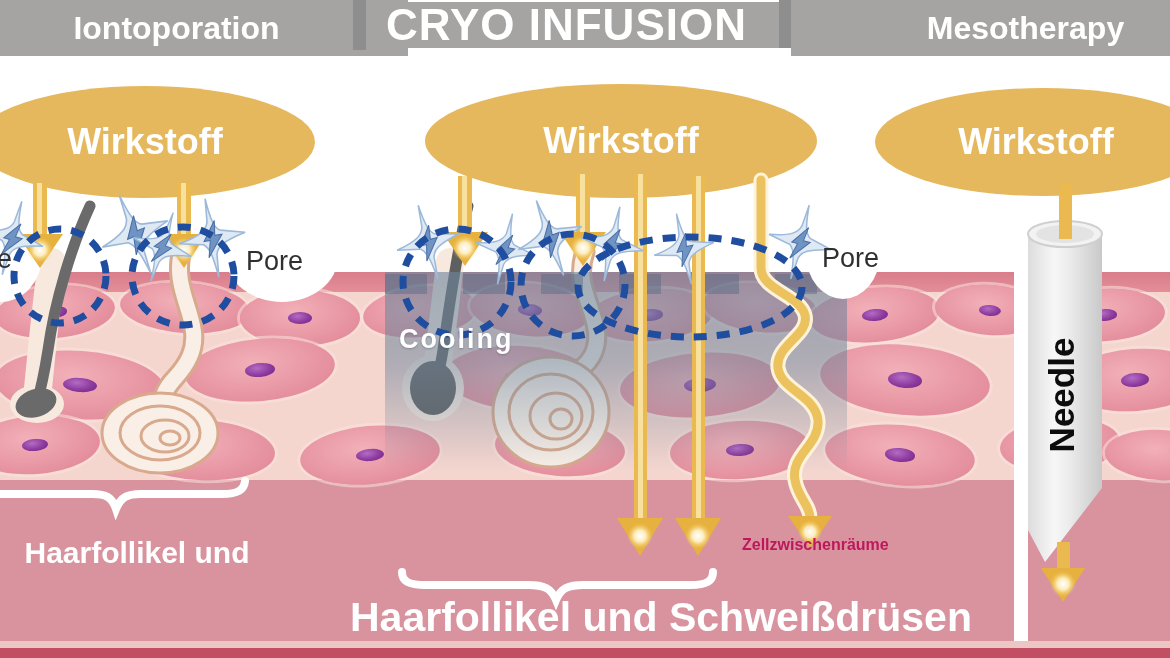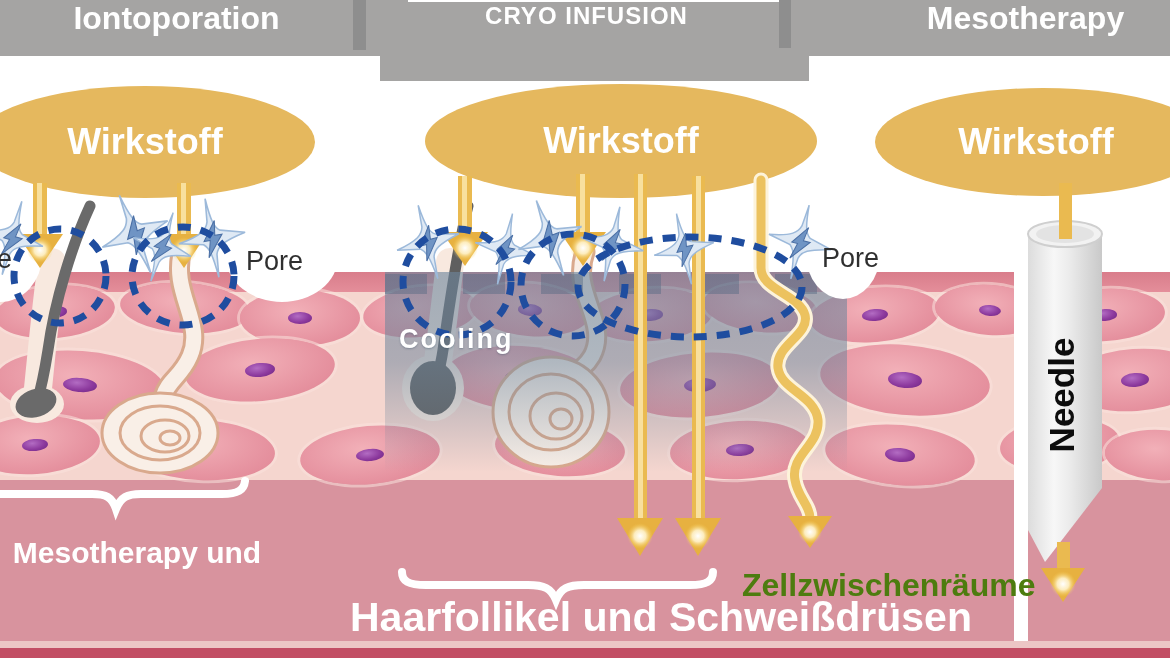--- a/index.html
+++ b/index.html
@@ -1,23 +1,23 @@
 <!DOCTYPE html>
 <html><head>
 <meta charset="utf-8">
 <style>
   html,body{margin:0;padding:0;background:#fff;}
   .stage{position:relative;width:1170px;height:658px;overflow:hidden;background:#fff;
          font-family:"Liberation Sans",sans-serif;}
   .abs{position:absolute;}
   
   .tab{position:absolute;background:#a5a4a3;color:#fff;font-weight:bold;
-       display:flex;justify-content:center;z-index:7;}
+       display:flex;align-items:center;justify-content:center;z-index:7;}
   #tab1{left:0;top:0;width:353px;height:56px;font-size:32px;padding-right:55px;}
-  #tab2{left:380px;top:2px;width:413px;height:79px;font-size:24px;letter-spacing:1px;padding-right:16px;}
+  #tab2{left:360px;top:2px;width:413px;height:46px;font-size:44px;letter-spacing:1px;padding-right:16px;}
   #tab3{left:791px;top:0;width:379px;height:56px;font-size:32px;padding-left:45px;}
   .tabsep{position:absolute;background:#8e8e8e;z-index:8;}
   #sep1{left:353px;top:0;width:13px;height:50px;}
   #sep2{left:779px;top:0;width:12px;height:48px;}
   
   .band{position:absolute;left:0;width:1170px;z-index:0;}
   #band-surface{top:272px;height:20px;background:linear-gradient(180deg,#d97d8b,#e48e9a);}
   #band-dermis{top:292px;height:188px;background:#f5d6cf;}
   #band-lower{top:480px;height:161px;background:#d8939e;}
   #band-sepline{top:641px;height:7px;background:#ecc6c5;}
@@ -46,21 +46,21 @@
   svg.art{position:absolute;left:0;top:0;z-index:3;}
   svg#art2{z-index:5;}
   
   .lbl{position:absolute;z-index:6;white-space:nowrap;}
   .pore{font-size:27px;color:#2f2f2f;}
   #pore-left-partial{left:-3px;top:244px;}
   #pore-left{left:246px;top:246px;}
   #pore-mid{left:822px;top:243px;}
   #cooling-lbl{left:399px;top:324px;font-size:27px;font-weight:bold;color:#fff;letter-spacing:2px;
                text-shadow:0 1px 2px rgba(60,80,100,.4);}
-  #zell-lbl{left:742px;top:567px;font-size:32px;font-weight:bold;color:#4d7c0f;}
+  #zell-lbl{left:742px;top:536px;font-size:16px;font-weight:bold;color:#be185d;}
   #needle-lbl{left:977px;top:375px;width:170px;height:40px;display:flex;align-items:center;
               justify-content:center;transform:rotate(-90deg);font-size:35px;font-weight:bold;color:#0d0d0d;}
   #cap-left{left:0;top:533px;width:274px;text-align:center;font-size:30px;font-weight:bold;
             color:#fff;line-height:40px;white-space:normal;}
   #cap-mid{left:350px;top:594px;width:610px;text-align:center;font-size:41px;font-weight:bold;color:#fff;}
 </style>
 </head>
 <body>
 
 <div class="stage">
@@ -295,16 +295,16 @@
   <div class="tabsep" id="sep1"></div>
   <div class="tabsep" id="sep2"></div>
 
   <span class="lbl pore" id="pore-left-partial">e</span>
   <span class="lbl pore" id="pore-left">Pore</span>
   <span class="lbl pore" id="pore-mid">Pore</span>
   <span class="lbl" id="cooling-lbl">Cooling</span>
   <span class="lbl" id="zell-lbl">Zellzwischenräume</span>
   <div class="lbl" id="needle-lbl">Needle</div>
   <div class="lbl" id="cap-left">
-    <span>Mesotherapy und</span><br>
+    <span>Haarfollikel und</span><br>
   </div>
   <div class="lbl" id="cap-mid">Haarfollikel und Schweißdrüsen</div>
 </div>
 
 </body></html>

